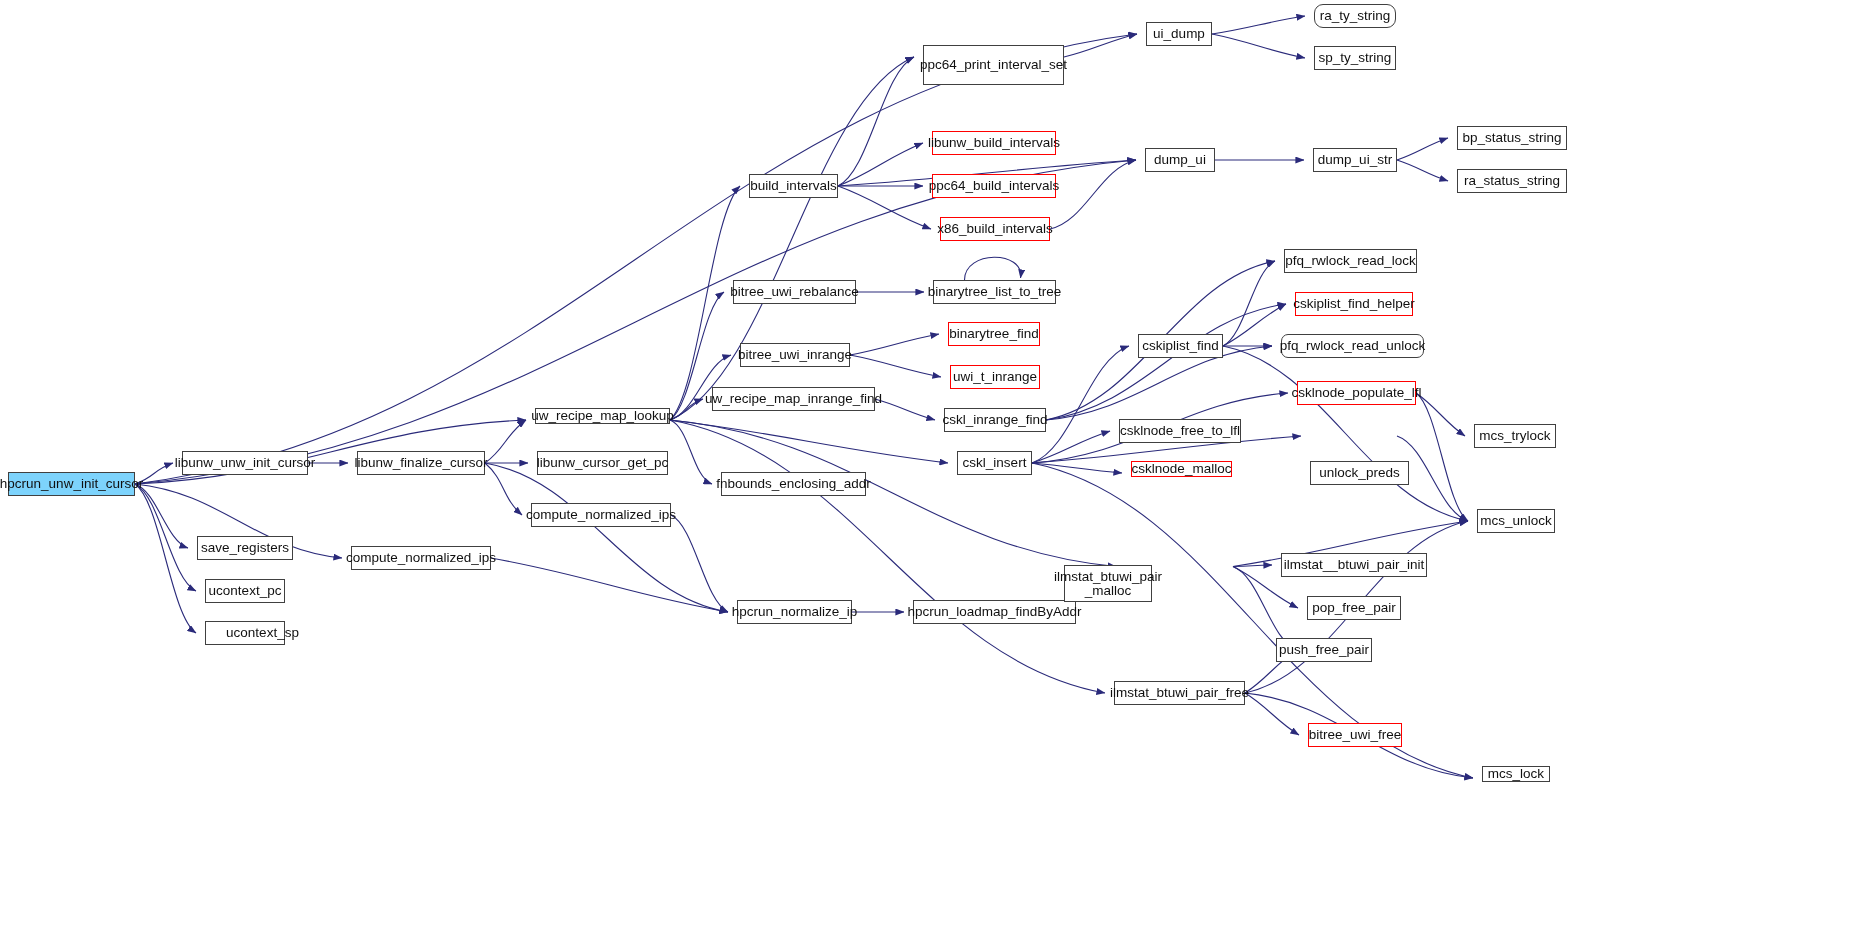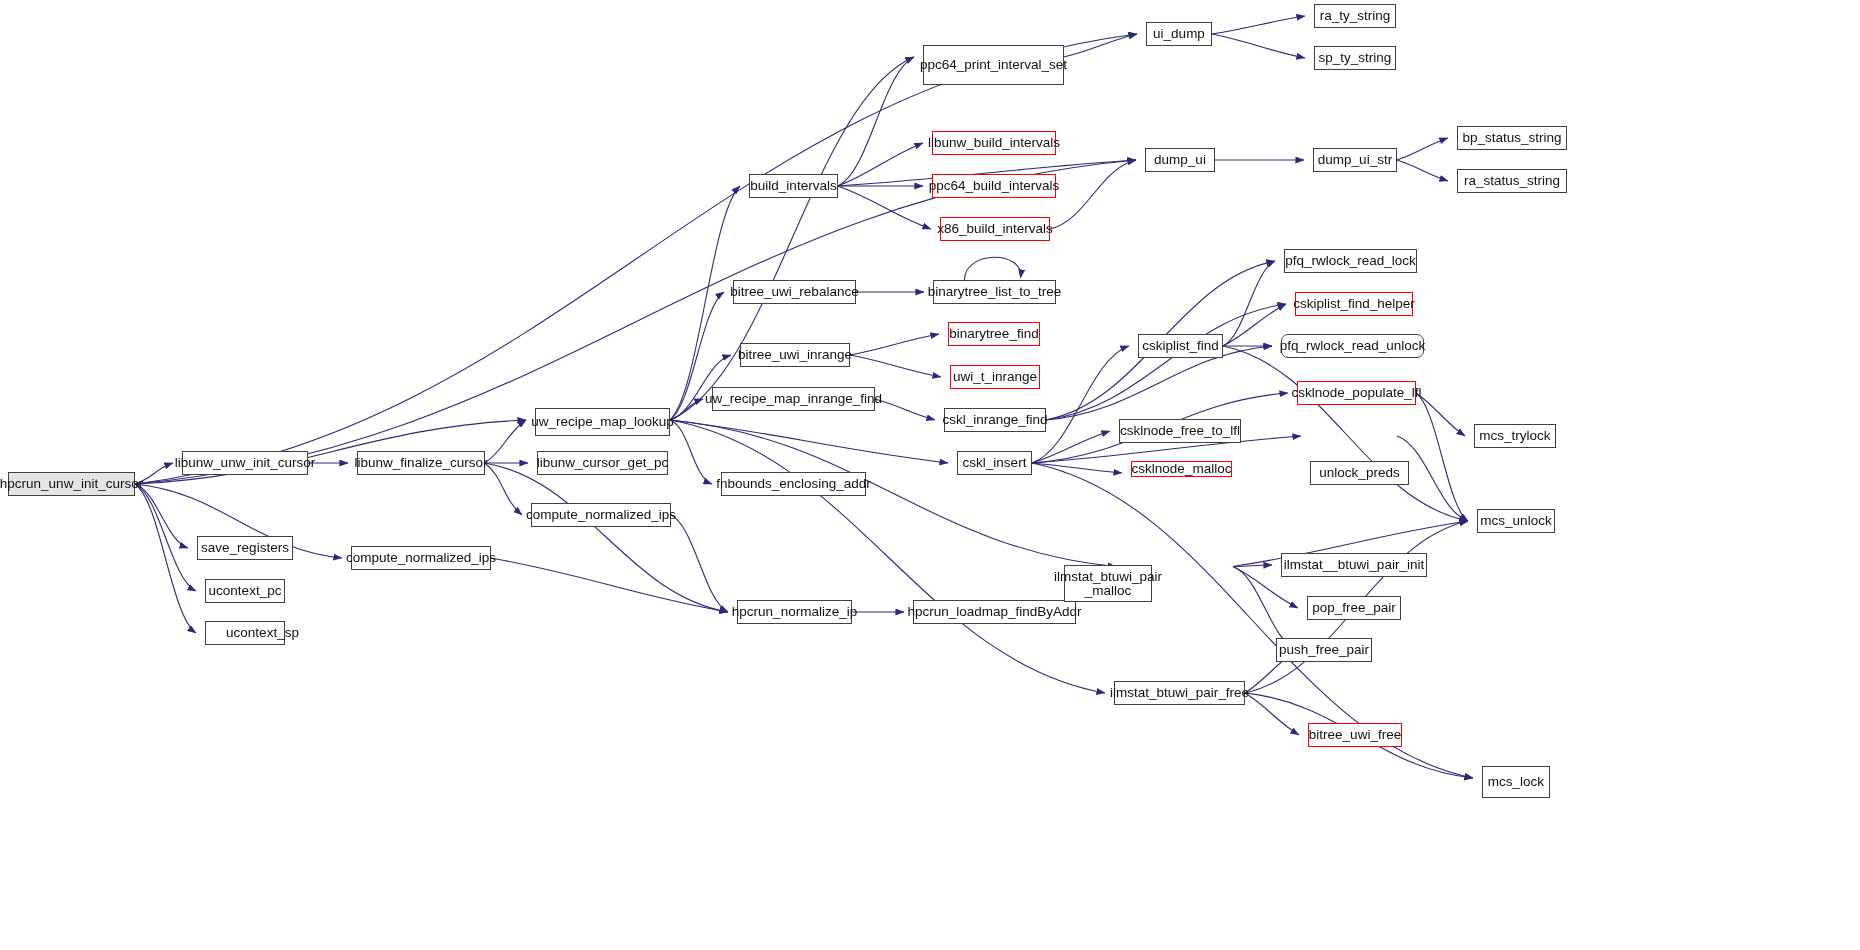--- a/index.html
+++ b/index.html
@@ -20,21 +20,21 @@
     background:#ffffff;
     border:1px solid #404040;
     color:#101010;
     font-size:13.5px;
     line-height:14px;
     letter-spacing:0px;
     white-space:pre;
     cursor:default;
   }
   .node.red{border:1px solid #ff0000;}
-  .node.root{background:#e5e5e5;border:1px solid #404040;}
+  .node.root{background:#7dd3fc;border:1px solid #404040;}
 </style>
 </head>
 <body>
 
 <div id="canvas">
   <svg id="edges">
     <defs>
       <marker id="arrow" markerWidth="9" markerHeight="7" refX="8.6" refY="3.5" orient="auto" markerUnits="userSpaceOnUse">
         <path d="M0,0 L9,3.5 L0,7 z" fill="#2a2a7a"></path>
       </marker>
@@ -109,21 +109,21 @@
       </g>
   </svg>
   <div id="node-layer">
       <div class="node root" style="left: 8px; top: 472px; width: 127px; height: 24px;">hpcrun_unw_init_cursor</div>
       <div class="node" style="left: 182px; top: 451px; width: 126px; height: 24px;">libunw_unw_init_cursor</div>
       <div class="node" style="left: 197px; top: 536px; width: 96px; height: 24px;">save_registers</div>
       <div class="node" style="left: 205px; top: 579px; width: 80px; height: 24px;">ucontext_pc</div>
       <div class="node" style="left: 205px; top: 621px; width: 80px; height: 24px; padding-left: 35px;">ucontext_sp</div>
       <div class="node" style="left: 357px; top: 451px; width: 128px; height: 24px;">libunw_finalize_cursor</div>
       <div class="node" style="left: 351px; top: 546px; width: 140px; height: 24px;">compute_normalized_ips</div>
-      <div class="node" style="left: 535px; top: 408px; width: 135px; height: 28px;">uw_recipe_map_lookup</div>
+      <div class="node" style="left: 535px; top: 408px; width: 135px; height: 16px;">uw_recipe_map_lookup</div>
       <div class="node" style="left: 537px; top: 451px; width: 131px; height: 24px;">libunw_cursor_get_pc</div>
       <div class="node" style="left: 531px; top: 503px; width: 140px; height: 24px;">compute_normalized_ips</div>
       <div class="node" style="left: 749px; top: 174px; width: 89px; height: 24px;">build_intervals</div>
       <div class="node" style="left: 733px; top: 280px; width: 123px; height: 24px;">bitree_uwi_rebalance</div>
       <div class="node" style="left: 740px; top: 343px; width: 110px; height: 24px;">bitree_uwi_inrange</div>
       <div class="node" style="left: 712px; top: 387px; width: 163px; height: 24px;">uw_recipe_map_inrange_find</div>
       <div class="node" style="left: 721px; top: 472px; width: 145px; height: 24px;">fnbounds_enclosing_addr</div>
       <div class="node" style="left: 737px; top: 600px; width: 115px; height: 24px;">hpcrun_normalize_ip</div>
       <div class="node" style="left: 923px; top: 45px; width: 141px; height: 40px;">ppc64_print_interval_set</div>
       <div class="node red" style="left: 932px; top: 131px; width: 124px; height: 24px;">libunw_build_intervals</div>
@@ -146,21 +146,21 @@
       <div class="node" style="left: 1284px; top: 249px; width: 133px; height: 24px;">pfq_rwlock_read_lock</div>
       <div class="node red" style="left: 1295px; top: 292px; width: 118px; height: 24px;">cskiplist_find_helper</div>
       <div class="node" style="left: 1281px; top: 334px; width: 143px; height: 24px; border-radius: 7px;">pfq_rwlock_read_unlock</div>
       <div class="node red" style="left: 1297px; top: 381px; width: 119px; height: 24px;">csklnode_populate_lfl</div>
       <div class="node" style="left: 1310px; top: 424px; width: 99px; height: 24px; margin-top: 37px;">unlock_preds</div>
       <div class="node" style="left: 1281px; top: 553px; width: 146px; height: 24px;">ilmstat__btuwi_pair_init</div>
       <div class="node" style="left: 1307px; top: 596px; width: 94px; height: 24px;">pop_free_pair</div>
       <div class="node" style="left: 1276px; top: 638px; width: 96px; height: 24px;">push_free_pair</div>
       <div class="node red" style="left: 1308px; top: 723px; width: 94px; height: 24px;">bitree_uwi_free</div>
       <div class="node" style="left: 1313px; top: 148px; width: 84px; height: 24px;">dump_ui_str</div>
-      <div class="node" style="left: 1314px; top: 4px; width: 82px; height: 24px;">ra_ty_string</div>
+      <div class="node" style="left: 1314px; top: 4px; width: 82px; height: 24px; border-radius: 9px;">ra_ty_string</div>
       <div class="node" style="left: 1314px; top: 46px; width: 82px; height: 24px;">sp_ty_string</div>
       <div class="node" style="left: 1457px; top: 126px; width: 110px; height: 24px;">bp_status_string</div>
       <div class="node" style="left: 1457px; top: 169px; width: 110px; height: 24px;">ra_status_string</div>
       <div class="node" style="left: 1474px; top: 424px; width: 82px; height: 24px;">mcs_trylock</div>
       <div class="node" style="left: 1477px; top: 509px; width: 78px; height: 24px;">mcs_unlock</div>
-      <div class="node" style="left: 1482px; top: 766px; width: 68px; height: 32px;">mcs_lock</div>
+      <div class="node" style="left: 1482px; top: 766px; width: 68px; height: 16px;">mcs_lock</div>
     </div>
 </div>
 
 </body></html>

